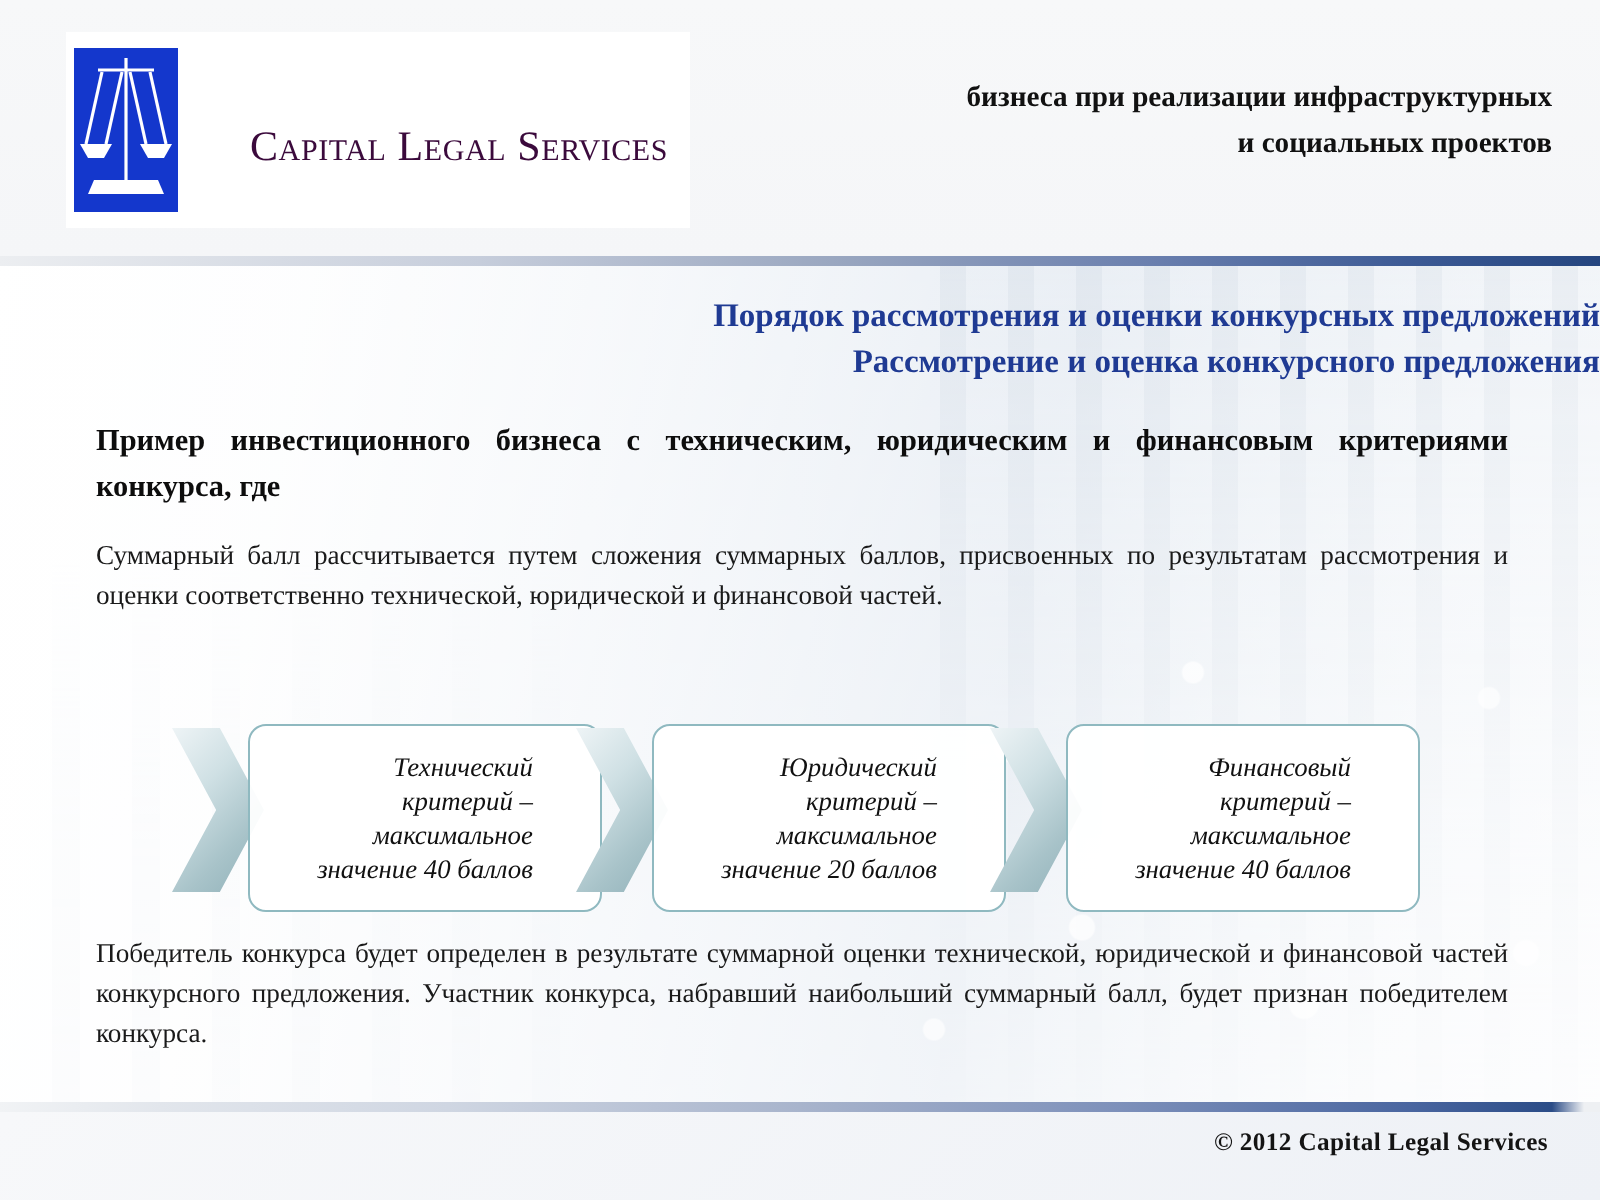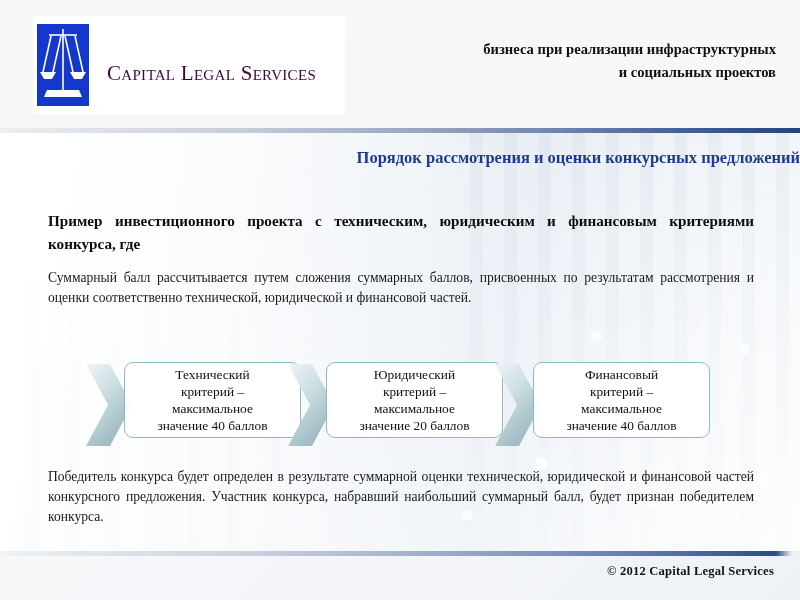--- a/index.html
+++ b/index.html
@@ -91,20 +91,21 @@
     left: 0; top: 0; width: 800px; height: 128px;
     background: linear-gradient(180deg,#f7f8f9 0%, #f5f6f8 100%);
   }
   .logo-block {
     position: absolute;
     left: 33px; top: 16px;
     width: 312px; height: 98px;
     background: #ffffff;
     display: flex;
     align-items: center;
+    gap: 18px;
   }
   .logo-mark {
     width: 52px; height: 82px;
     margin-left: 4px;
     background: #1437cc;
     position: relative;
     flex: 0 0 auto;
   }
   .logo-mark svg { position: absolute; left: 0; top: 0; }
   .logo-text {
@@ -195,29 +196,30 @@
     left: 0; top: 2px;
     width: 46px; height: 82px;
   }
   .chev-shape {
     width: 100%; height: 100%;
     background: linear-gradient(135deg, #eef4f6 0%, #cfe0e4 35%, #a8c3c9 70%, #8fb0b8 100%);
     clip-path: polygon(0% 0%, 52% 0%, 100% 50%, 52% 100%, 0% 100%, 48% 50%);
   }
   .crit-box {
     position: absolute;
-    top: 0; height: 76px;
+    top: 0; height: 94px;
     background: rgba(255,255,255,0.94);
     border: 1.4px solid #8fb9c0;
     border-radius: 9px;
     box-sizing: border-box;
     display: flex;
     align-items: center;
     justify-content: center;
-    text-align: center;
+    text-align: right;
+    font-style: italic;
   }
   .crit-text {
     color: #111111;
     font-family: "Liberation Serif", serif;
     font-size: 13.4px;
     line-height: 1.28;
     padding: 0 8px;
   }
 
   
@@ -290,24 +292,25 @@
     <div class="header-title">
       <div>бизнеса при реализации инфраструктурных</div>
       <div>и социальных проектов</div>
     </div>
   </div>
 
   <div class="divider divider-top"></div>
 
   <div class="slide-title">
     <div>Порядок рассмотрения и оценки конкурсных предложений</div>
+    <div>Рассмотрение и оценка конкурсного предложения</div>
   </div>
 
   <div class="body-area">
-    <p class="p-bold">Пример инвестиционного проекта с техническим, юридическим и финансовым критериями конкурса, где</p>
+    <p class="p-bold">Пример инвестиционного бизнеса с техническим, юридическим и финансовым критериями конкурса, где</p>
     <p class="p-norm p-gap">Суммарный балл рассчитывается путем сложения суммарных баллов, присвоенных по результатам рассмотрения и оценки соответственно технической, юридической и финансовой частей.</p>
   </div>
 
   <div class="flow">
 
     <div class="flow-item item1">
       <div class="chev">
           <div class="chev-shape"></div>
         </div>
       <div class="crit-box">

